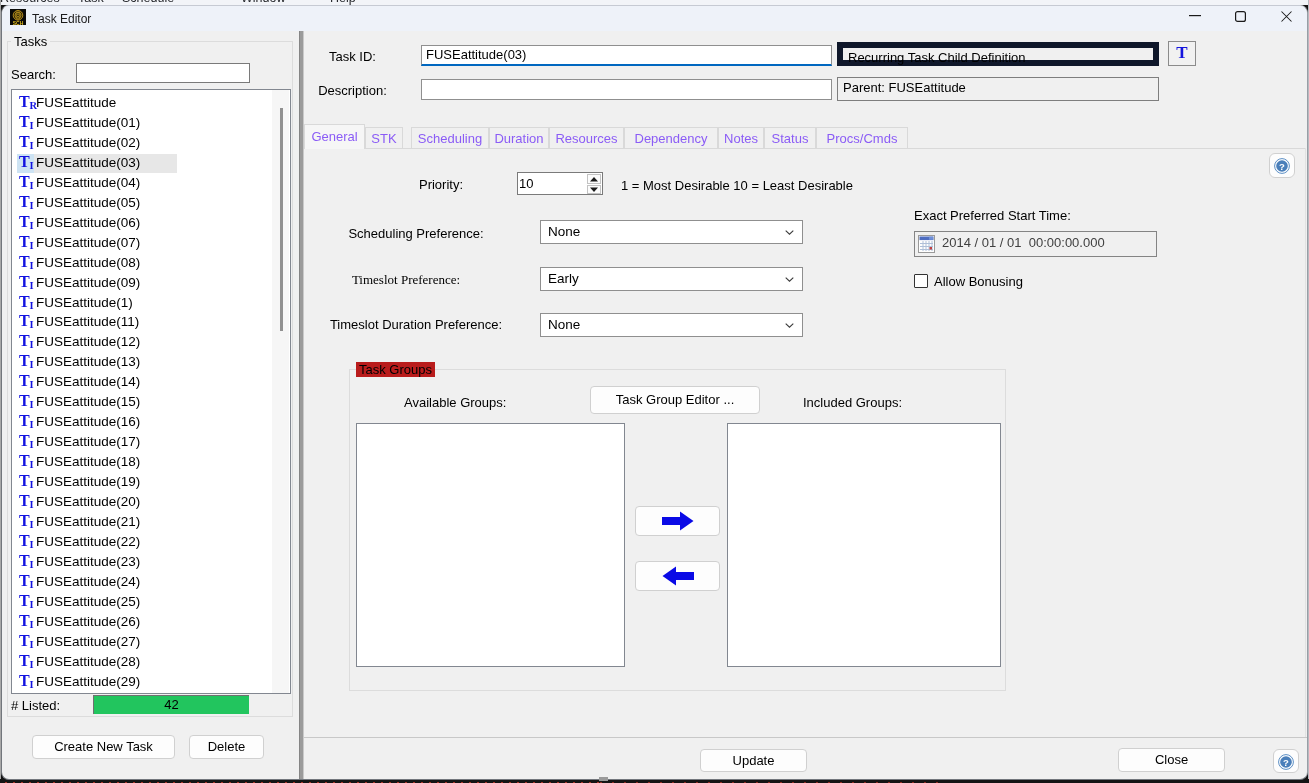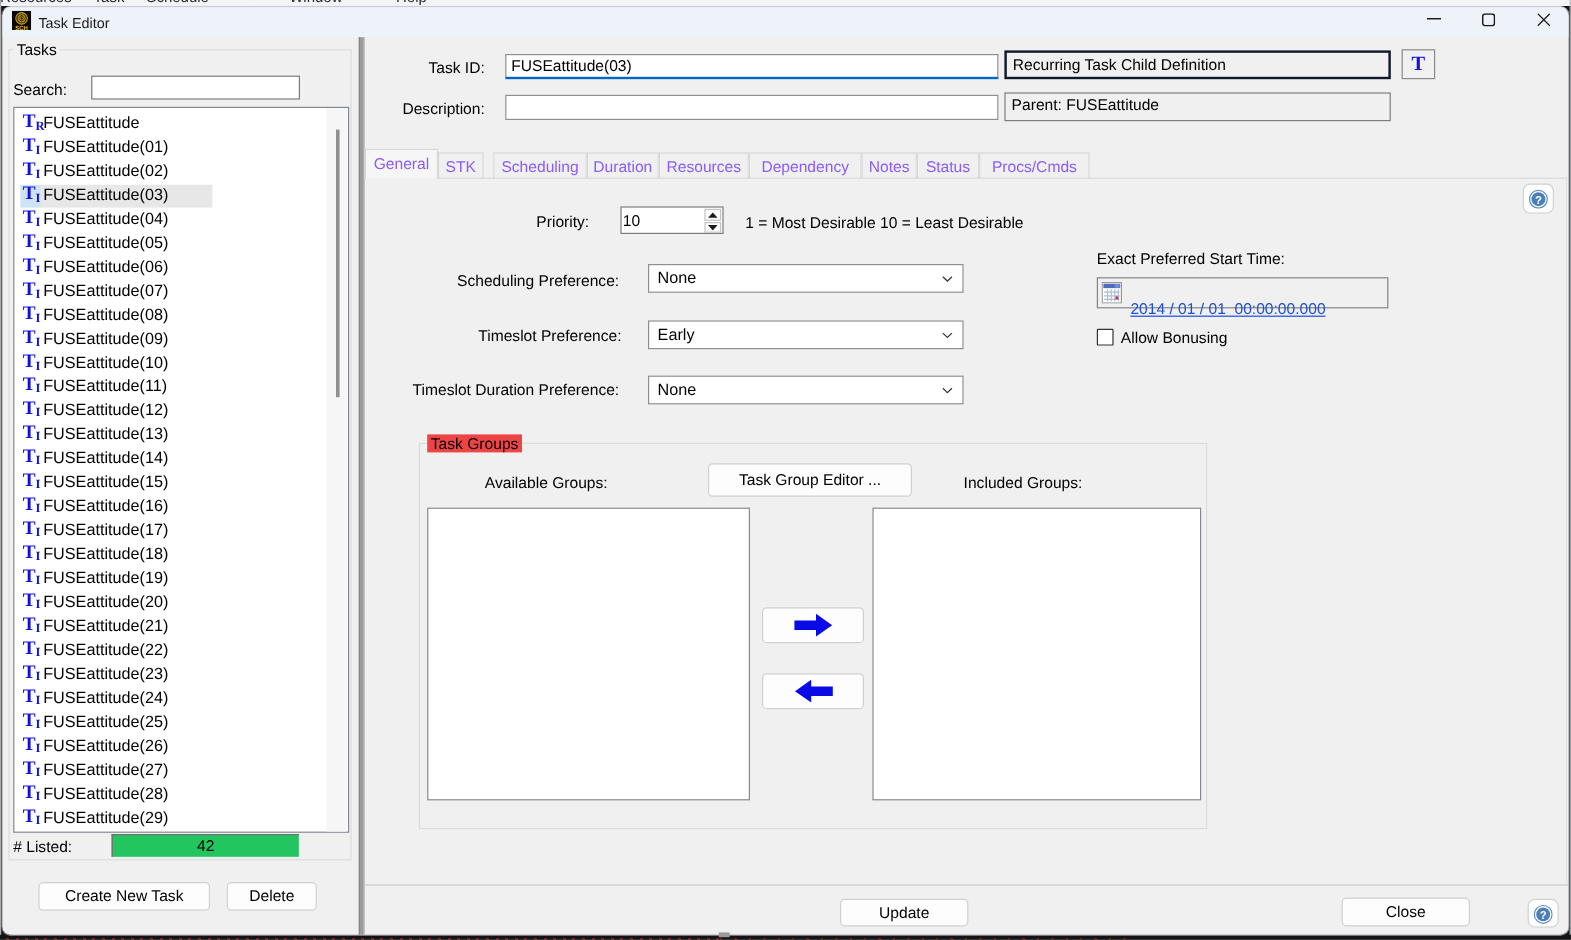--- a/index.html
+++ b/index.html
@@ -5,21 +5,21 @@
 .abs{position:absolute;}
 #menustrip{position:absolute;left:0;top:0;width:1309px;height:5px;background:#f2f4f8;overflow:hidden;}
 #menustrip span{position:absolute;top:-9px;font-size:12.5px;color:#26282c;}
 #win{position:absolute;left:1px;top:5px;width:1307px;height:775px;background:#f0f0f0;border:1px solid #72767c;border-top-color:#c6cad3;border-right-color:#989ea6;border-radius:8px;overflow:hidden;}
 #winc{position:absolute;left:-1px;top:-5px;width:1309px;height:783px;}
 
 #titlebar{position:absolute;left:1px;top:5px;width:1306px;height:25px;background:#eef2f9;}
 .ttxt{position:absolute;left:31px;top:10.5px;font-size:12px;color:#1b1b1b;}
 
 .lbl{position:absolute;font-size:13px;color:#000;white-space:nowrap;}
-.rlbl{position:absolute;font-size:13px;color:#000;white-space:nowrap;text-align:right;}
+.rlbl{position:absolute;font-size:13px;color:#000;white-space:nowrap;text-align:center;}
 #splitter{position:absolute;left:298px;top:30px;width:5px;height:749px;background:#9b9b9b;border-left:1px solid #858585;border-right:1px solid #c9c9c9;}
 .gbox{position:absolute;border:1px solid #dcdcdc;}
 .tbox{position:absolute;background:#fff;border:1px solid #7a7a7a;}
 .list{position:absolute;background:#fff;border:1px solid #828790;}
 .li{position:absolute;left:4px;height:20px;font-size:13.5px;color:#000;white-space:nowrap;}
 .li .tx{position:absolute;left:20px;top:1px;}
 .ticon{position:absolute;left:3px;top:0;width:19px;height:18px;font-family:"Liberation Serif",serif;font-weight:bold;color:#1212e0;font-size:16px;line-height:16px;}
 .ticon i{font-style:normal;font-size:10.5px;position:absolute;left:10.5px;top:7px;line-height:10.5px;}
 .btn{position:absolute;background:#fdfdfd;border:1px solid #d0d0d0;border-radius:4px;font-size:13px;color:#000;text-align:center;}
 .combo{position:absolute;background:#fff;border:1px solid #8f8f8f;font-size:13.5px;color:#000;}
@@ -105,21 +105,21 @@
 <div class="li" style="top:163.6px">
           <span class="ticon">T<i>I</i></span>
           <span class="tx">FUSEattitude(08)</span>
         </div>
 <div class="li" style="top:183.55px">
           <span class="ticon">T<i>I</i></span>
           <span class="tx">FUSEattitude(09)</span>
         </div>
 <div class="li" style="top:203.5px">
           <span class="ticon">T<i>I</i></span>
-          <span class="tx">FUSEattitude(10)</span>
+          <span class="tx">FUSEattitude(1)</span>
         </div>
 <div class="li" style="top:223.45px">
           <span class="ticon">T<i>I</i></span>
           <span class="tx">FUSEattitude(11)</span>
         </div>
 <div class="li" style="top:243.4px">
           <span class="ticon">T<i>I</i></span>
           <span class="tx">FUSEattitude(12)</span>
         </div>
 <div class="li" style="top:263.35px">
@@ -196,21 +196,21 @@
 <div class="lbl" style="left:10px;top:697px;"># Listed:</div>
 <div class="abs" style="left:92px;top:694px;width:156px;height:19px;background:#22c55e;border-top:1px solid #707070;border-left:1px solid #707070;font-size:13px;text-align:center;line-height:18px;">42</div>
 <div class="btn" style="left:31px;top:734px;width:143px;height:24px;line-height:22px;">Create New Task</div>
 <div class="btn" style="left:188px;top:734px;width:75px;height:24px;line-height:22px;">Delete</div>
 <div id="splitter"></div>
 
 <div class="rlbl" style="left:300px;top:48px;width:103px;">Task ID:</div>
 <div class="tbox" style="left:420px;top:44px;width:411px;height:21px;border:1px solid #8f8f8f;border-bottom:2px solid #0067c0;font-size:13px;padding:1px 0 0 4px;">FUSEattitude(03)</div>
 <div class="rlbl" style="left:300px;top:82px;width:103px;">Description:</div>
 <div class="tbox" style="left:420px;top:78px;width:411px;height:21px;border:1px solid #8f8f8f;"></div>
-<div class="abs" style="left:836px;top:41px;width:322px;height:24px;border:2px solid #0f172a;font-size:13px;padding:2px 0 0 5px;">Recurring Task Child Definition</div>
+<div class="abs" style="left:836px;top:41px;width:322px;height:24px;border:6px solid #0f172a;font-size:13px;padding:2px 0 0 5px;">Recurring Task Child Definition</div>
 <div class="abs" style="left:836px;top:76px;width:322px;height:24px;border:1px solid #7e7e7e;font-size:13px;padding:2px 0 0 5px;">Parent: FUSEattitude</div>
 <div class="abs" style="left:1167px;top:40px;width:28px;height:25px;background:#f1f1f1;border:1px solid #8b8b8b;text-align:center;font-family:'Liberation Serif',serif;font-weight:bold;color:#1414dd;font-size:17px;line-height:22px;">T</div>
 
 <div class="tab" id="tabactive" style="left:303px;width:61px;">General</div>
 <div class="tab" style="left:364px;width:38px;">STK</div>
 <div class="tab" style="left:410px;width:78px;">Scheduling</div>
 <div class="tab" style="left:488px;width:60px;">Duration</div>
 <div class="tab" style="left:548px;width:75px;">Resources</div>
 <div class="tab" style="left:623px;width:94px;">Dependency</div>
 <div class="tab" style="left:717px;width:46px;">Notes</div>
@@ -244,21 +244,21 @@
       </svg>
 <div class="lbl" style="left:620px;top:177px;">1 = Most Desirable 10 = Least Desirable</div>
 
 <div class="rlbl" style="left:315px;top:225px;width:200px;">Scheduling Preference:</div>
 <div class="combo" style="left:539px;top:219px;width:263px;height:24px;">
         <span class="ct">None</span>
         <svg class="chev" width="9" height="5">
           <path d="M0.7 0.6 L4.5 4.2 L8.3 0.6" fill="none" stroke="#3a3a3a" stroke-width="1.1"></path>
         </svg>
       </div>
-<div class="rlbl" style="left:317px;top:271px;width:200px;">Timeslot Preference:</div>
+<div class="rlbl" style="left:305px;top:271px;width:200px;font-family:Liberation Serif, serif;">Timeslot Preference:</div>
 <div class="combo" style="left:539px;top:266px;width:263px;height:24px;padding-left:12px;">
         <span class="ct">Early</span>
         <svg class="chev" width="9" height="5">
           <path d="M0.7 0.6 L4.5 4.2 L8.3 0.6" fill="none" stroke="#3a3a3a" stroke-width="1.1"></path>
         </svg>
       </div>
 <div class="rlbl" style="left:315px;top:316px;width:200px;">Timeslot Duration Preference:</div>
 <div class="combo" style="left:539px;top:312px;width:263px;height:24px;">
         <span class="ct">None</span>
         <svg class="chev" width="9" height="5">
@@ -276,26 +276,26 @@
           <line x1="2" y1="8.5" x2="15" y2="8.5"></line>
           <line x1="2" y1="11.5" x2="15" y2="11.5"></line>
           <line x1="2" y1="14.5" x2="15" y2="14.5"></line>
           <line x1="5" y1="6" x2="5" y2="16"></line>
           <line x1="8" y1="6" x2="8" y2="16"></line>
           <line x1="11" y1="6" x2="11" y2="16"></line>
           <line x1="14" y1="6" x2="14" y2="16"></line>
         </g>
 <rect x="11.5" y="12" width="2.5" height="2.5" fill="#c04040"></rect>
 </svg>
-<div class="lbl" style="left:941px;top:249px;color:#1d4ed8;text-decoration:underline;">2014 / 01 / 01&nbsp;&nbsp;00:00:00.000</div>
+<div class="lbl" style="left:941px;top:234px;color:#404040;">2014 / 01 / 01&nbsp;&nbsp;00:00:00.000</div>
 <div class="abs" style="left:913px;top:273px;width:14px;height:14px;background:#fff;border:1.5px solid #333;border-radius:1px;"></div>
 <div class="lbl" style="left:933px;top:273px;">Allow Bonusing</div>
 
 <div class="gbox" style="left:348px;top:368px;width:657px;height:322px;"></div>
-<div class="lbl" style="left:355px;top:361px;background:#ef4444;padding:0 3px;">Task Groups</div>
+<div class="lbl" style="left:355px;top:361px;background:#b91c1c;padding:0 3px;">Task Groups</div>
 <div class="lbl" style="left:403px;top:394px;">Available Groups:</div>
 <div class="btn" style="left:589px;top:385px;width:170px;height:28px;line-height:26px;">Task Group Editor ...</div>
 <div class="lbl" style="left:802px;top:394px;">Included Groups:</div>
 <div class="list" style="left:355px;top:422px;width:269px;height:244px;"></div>
 <div class="list" style="left:726px;top:422px;width:274px;height:244px;"></div>
 <div class="btn" style="left:634px;top:505px;width:85px;height:30px;"><svg width="34" height="22" style="margin-top:3px">
           <path d="M1 7 L19 7 L19 1.5 L32.5 11 L19 20.5 L19 15 L1 15 Z" fill="#0a0ae6"></path>
         </svg></div>
 <div class="btn" style="left:634px;top:560px;width:85px;height:30px;"><svg width="34" height="22" style="margin-top:3px">
           <path d="M33 7 L15 7 L15 1.5 L1.5 11 L15 20.5 L15 15 L33 15 Z" fill="#0a0ae6"></path>

